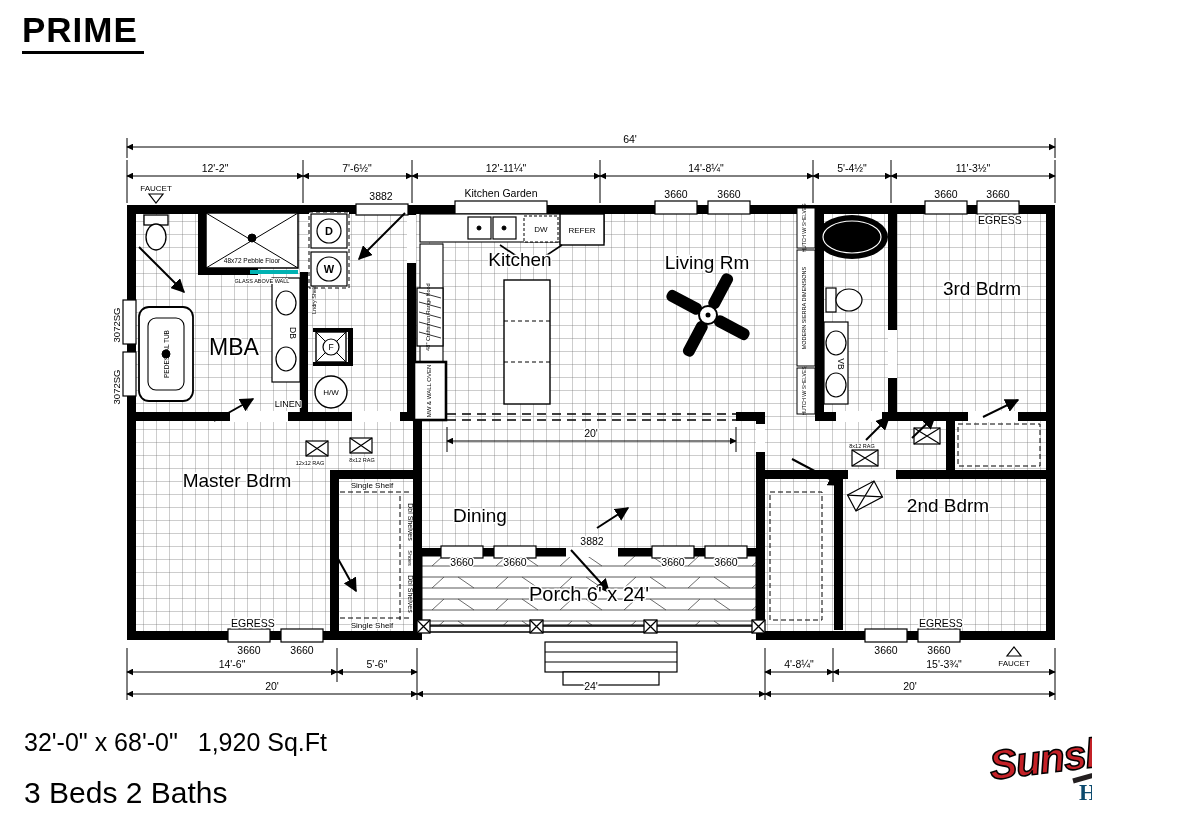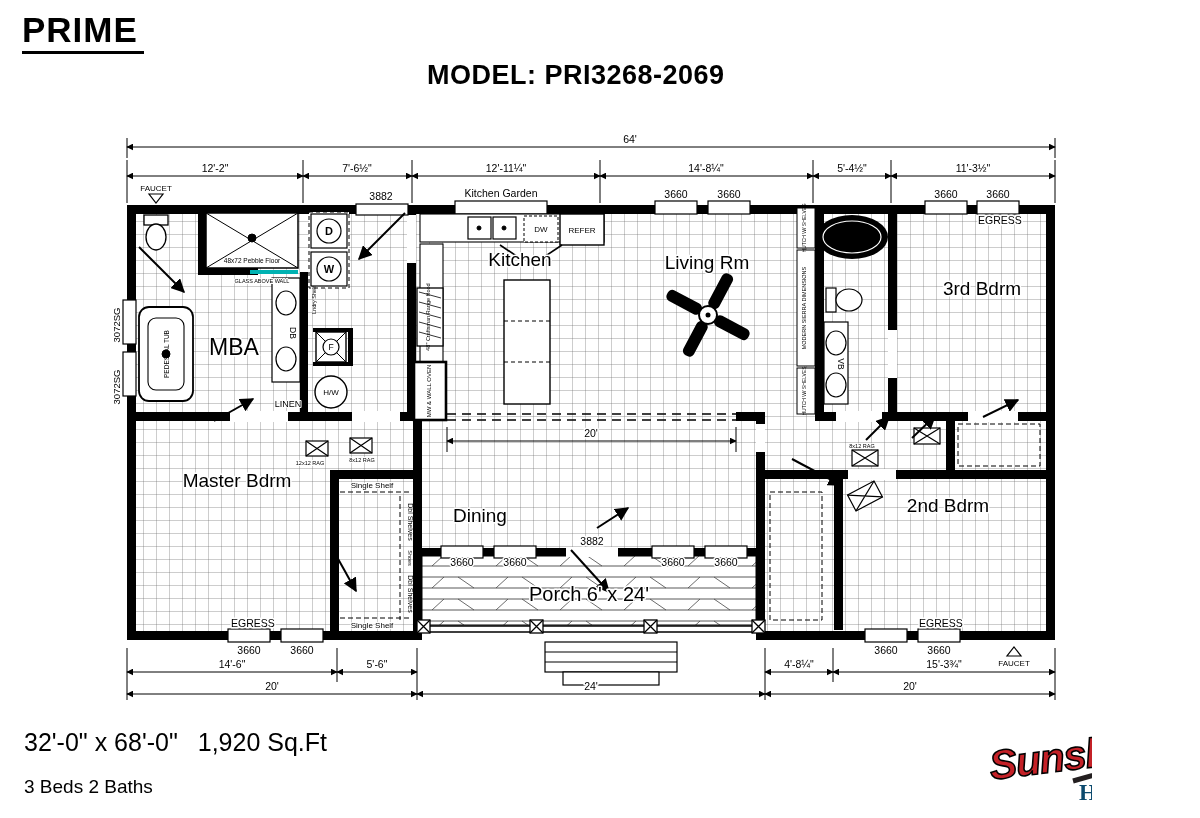--- a/index.html
+++ b/index.html
@@ -3,40 +3,39 @@
 <meta charset="utf-8">
 <style>
   html,body{margin:0;padding:0;background:#fff;}
   .page{position:relative;width:1092px;height:818px;background:#fff;overflow:hidden;
         font-family:"Liberation Sans",sans-serif;color:#000;}
   .brand{position:absolute;left:22px;top:10px;font-size:35px;font-weight:bold;
          letter-spacing:1px;border-bottom:3px solid #000;padding:0 6px 1px 0;}
   .model{position:absolute;left:427px;top:60px;font-size:27px;font-weight:bold;letter-spacing:.5px;}
   .size-line{position:absolute;left:24px;top:728px;font-size:25px;}
   .size-line .gap{margin-left:20px;}
-  .beds-line{position:absolute;left:24px;top:776px;font-size:19px;}
+  .beds-line{position:absolute;left:24px;top:776px;font-size:30px;}
   .logo{position:absolute;left:985px;top:730px;width:212px;height:86px;}
   .sunshine{position:absolute;left:4px;top:2px;font-size:41px;font-weight:bold;font-style:italic;
             color:#c42127;-webkit-text-stroke:1.6px #000;transform:rotate(-7deg);letter-spacing:-1px;
             font-family:"Liberation Sans",sans-serif;white-space:nowrap;}
   .homes{position:absolute;left:94px;top:50px;font-size:23px;font-weight:bold;letter-spacing:2px;
          color:#0c4a6e;font-family:"Liberation Serif",serif;}
   .roofsvg{position:absolute;left:86px;top:32px;}
   svg.plan{position:absolute;left:0;top:0;}
   svg text{fill:#000;font-family:"Liberation Sans",sans-serif;}
   .halo{paint-order:stroke;stroke:#fff;stroke-width:3px;stroke-linejoin:round;}
   .halo2{paint-order:stroke;stroke:#fff;stroke-width:2px;stroke-linejoin:round;}
 </style>
 </head>
 <body>
 
 <div class="page">
 
   <div class="brand">PRIME</div>
-  <div class="model">MODEL: PRI3268-2069</div>
 
   <svg class="plan" width="1200" height="818" viewBox="0 0 1200 818">
     <defs>
       <pattern id="tile" width="13" height="13" patternUnits="userSpaceOnUse">
         <path d="M13 0H0V13" fill="none" stroke="#6f6f6f" stroke-width="0.7"></path>
       </pattern>
       <pattern id="plank" width="64" height="22" patternUnits="userSpaceOnUse">
         <path d="M0 5H64 M0 16H64" fill="none" stroke="#444" stroke-width="0.9"></path>
         <path d="M10 5L26 16 M48 16L60 5" fill="none" stroke="#444" stroke-width="0.8"></path>
       </pattern>

